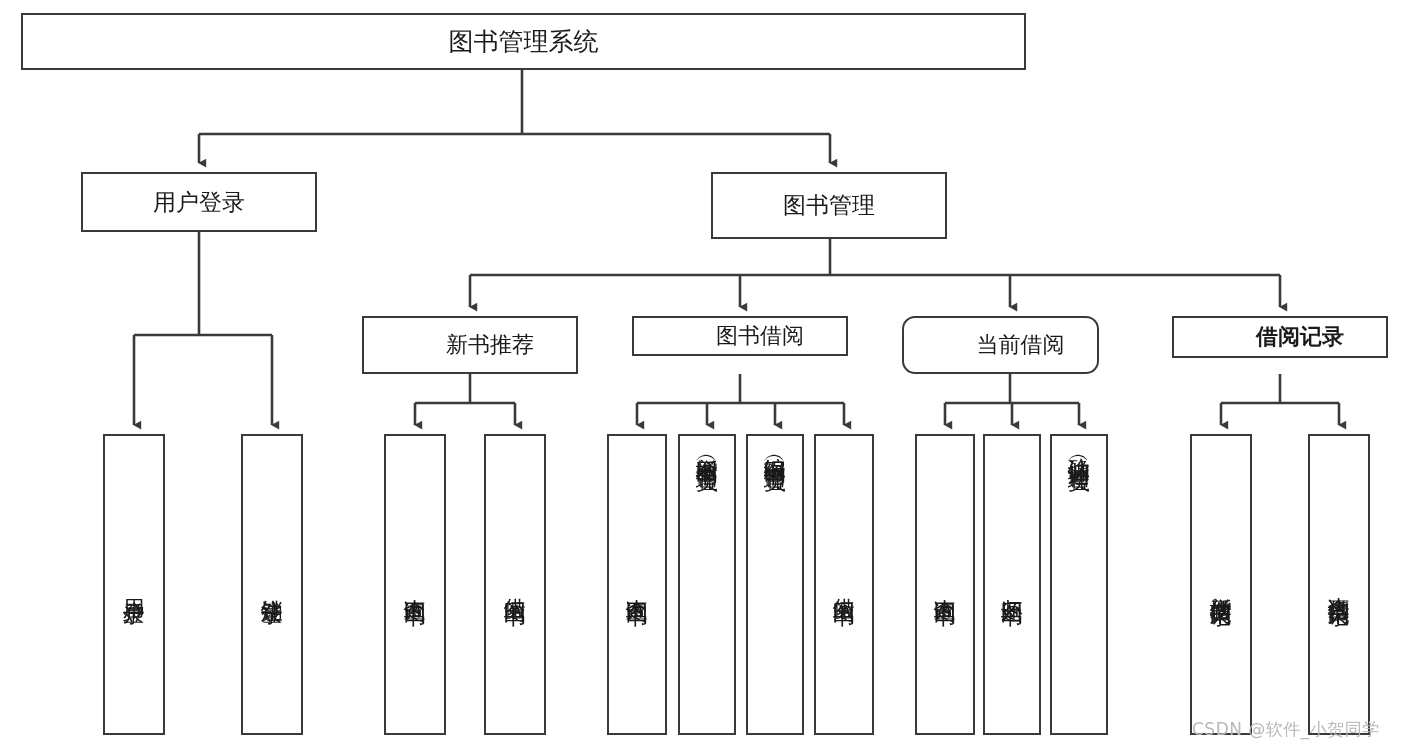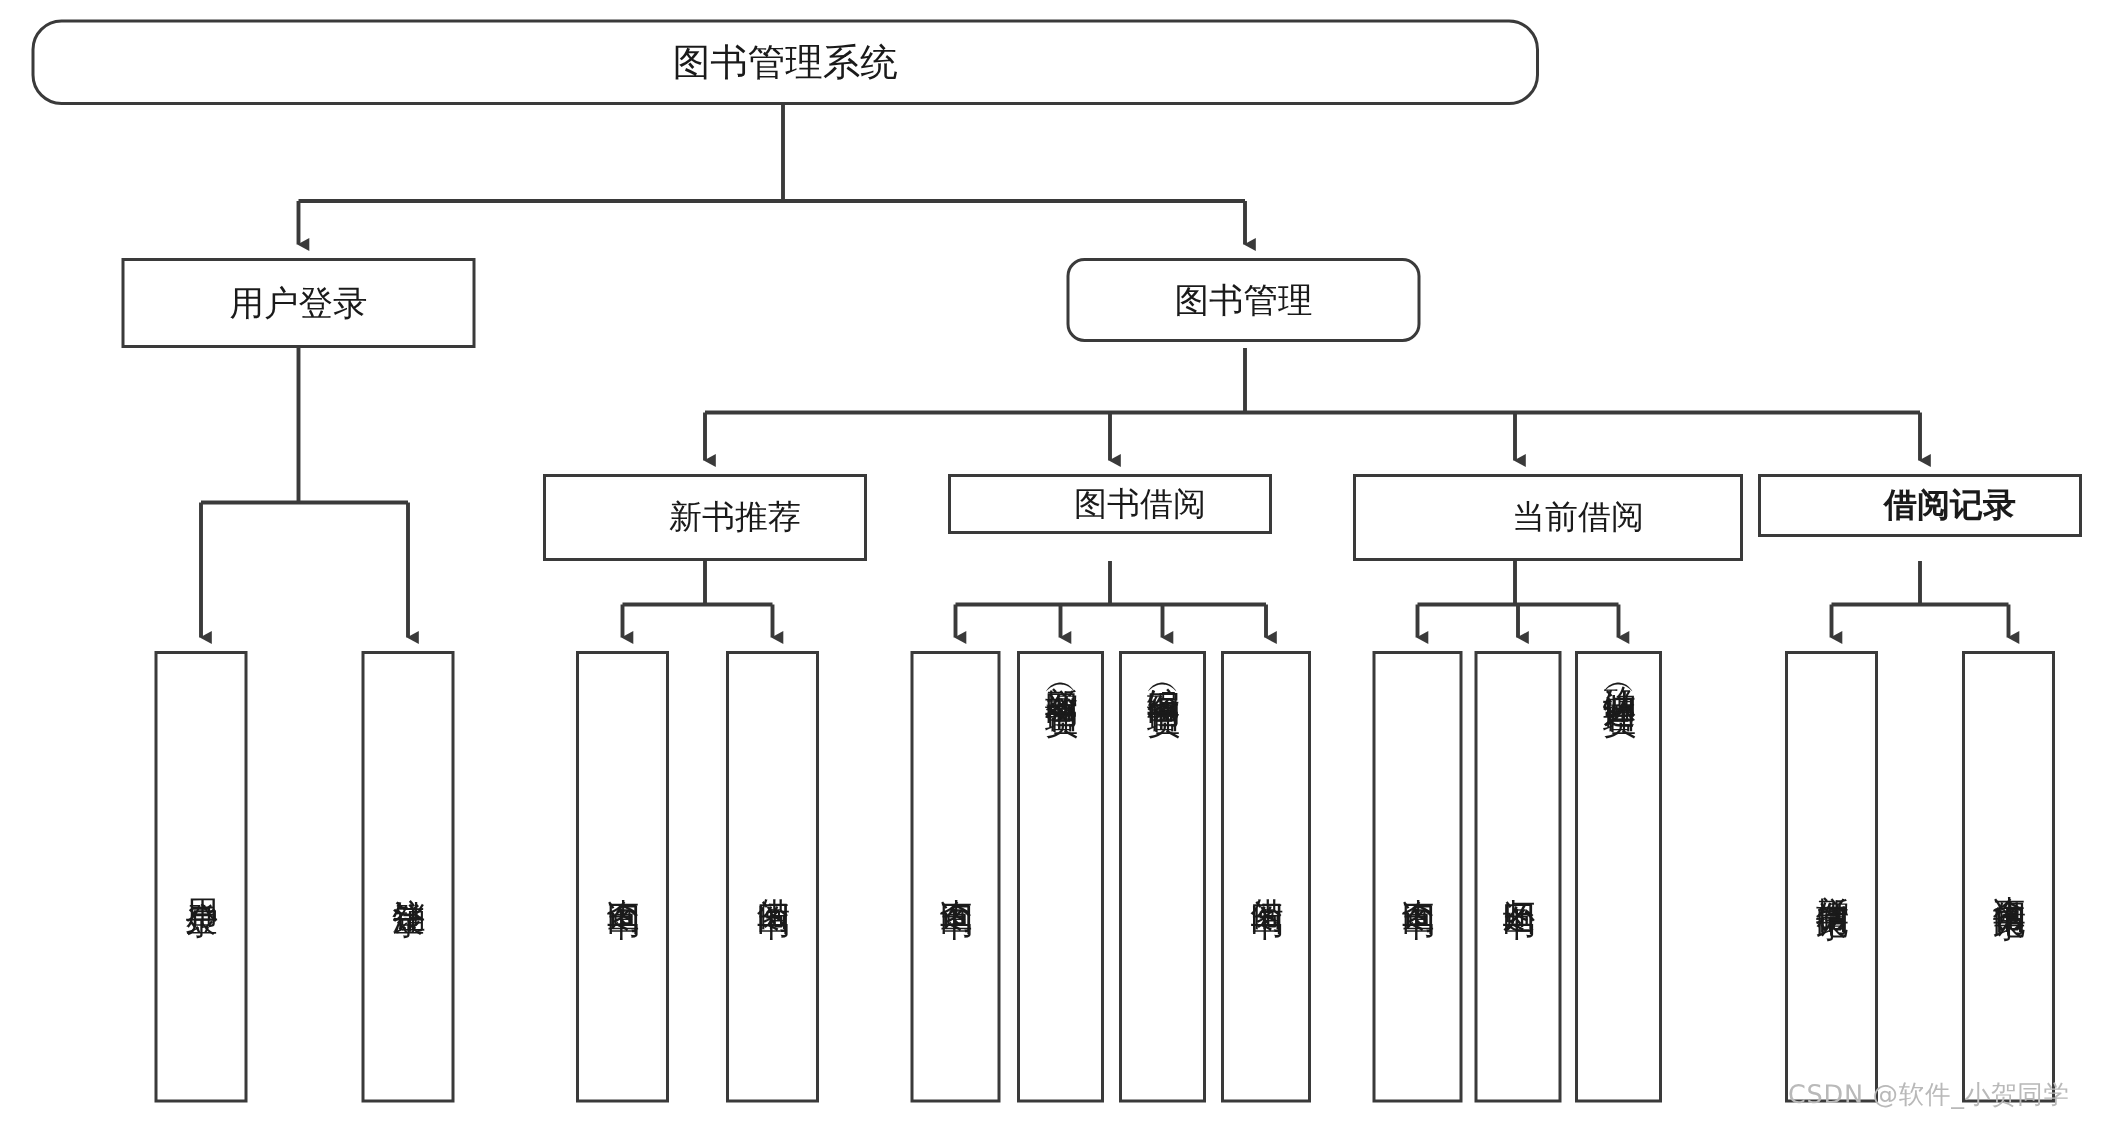--- a/index.html
+++ b/index.html
@@ -121,38 +121,38 @@
       <path d="M1012,403 L1012,425" marker-end="url(#arrow)"></path>
       <path d="M1079,403 L1079,425" marker-end="url(#arrow)"></path>
 
       <path d="M1280,374 L1280,403"></path>
       <path d="M1221,403 L1339,403"></path>
       <path d="M1221,403 L1221,425" marker-end="url(#arrow)"></path>
       <path d="M1339,403 L1339,425" marker-end="url(#arrow)"></path>
     </g>
   </svg>
 
-  <div class="node root" style="left: 21px; top: 13px; width: 1005px; height: 57px; border-radius: 20px;">
+  <div class="node root" style="left: 21px; top: 13px; width: 1005px; height: 57px;">
     <span>图书管理系统</span>
   </div>
 
   <div class="node lvl1" style="left: 81px; top: 172px; width: 236px; height: 60px;">
     <span>用户登录</span>
   </div>
-  <div class="node lvl1" style="left: 711px; top: 172px; width: 236px; height: 56px; border-radius: 12px;">
+  <div class="node lvl1" style="left: 711px; top: 172px; width: 236px; height: 67px;">
     <span>图书管理</span>
   </div>
 
   <div class="node lvl2" style="left: 362px; top: 316px; width: 216px; height: 58px;">
     <span>新书推荐</span>
   </div>
   <div class="node lvl2" style="left: 632px; top: 316px; width: 216px; height: 40px;">
     <span>图书借阅</span>
   </div>
-  <div class="node lvl2" style="left: 902px; top: 316px; width: 260px; height: 58px;">
+  <div class="node lvl2" style="left: 902px; top: 316px; width: 197px; height: 58px; border-radius: 13px;">
     <span>当前借阅</span>
   </div>
   <div class="node lvl2" style="left: 1172px; top: 316px; width: 216px; height: 42px; font-weight: bold;">
     <span>借阅记录</span>
   </div>
 
   <div class="node leaf" style="left: 103px; top: 434px; width: 62px; height: 301px;">
     <span class="vtext">用户登录</span>
   </div>
   <div class="node leaf" style="left: 241px; top: 434px; width: 62px; height: 301px;">

